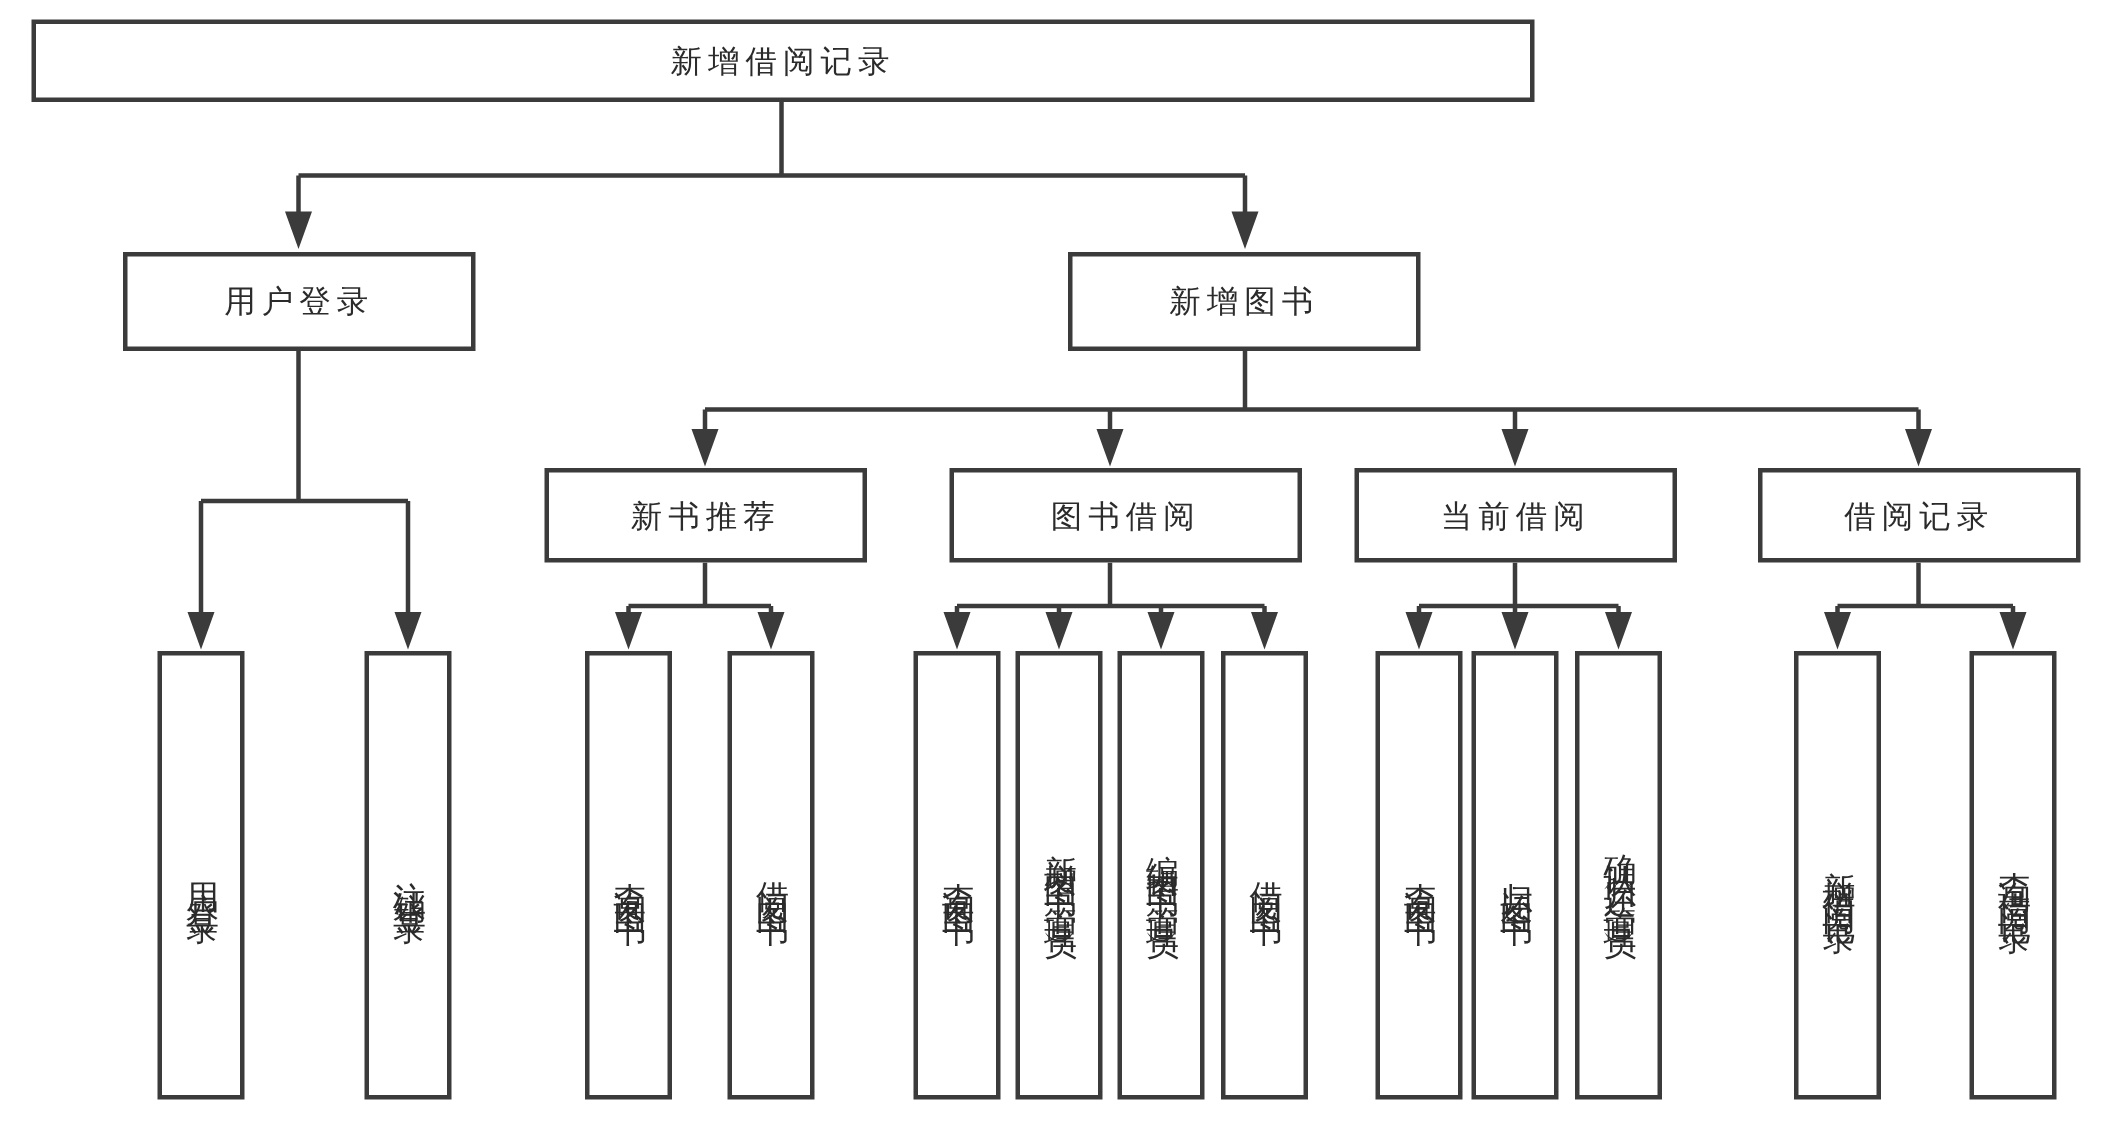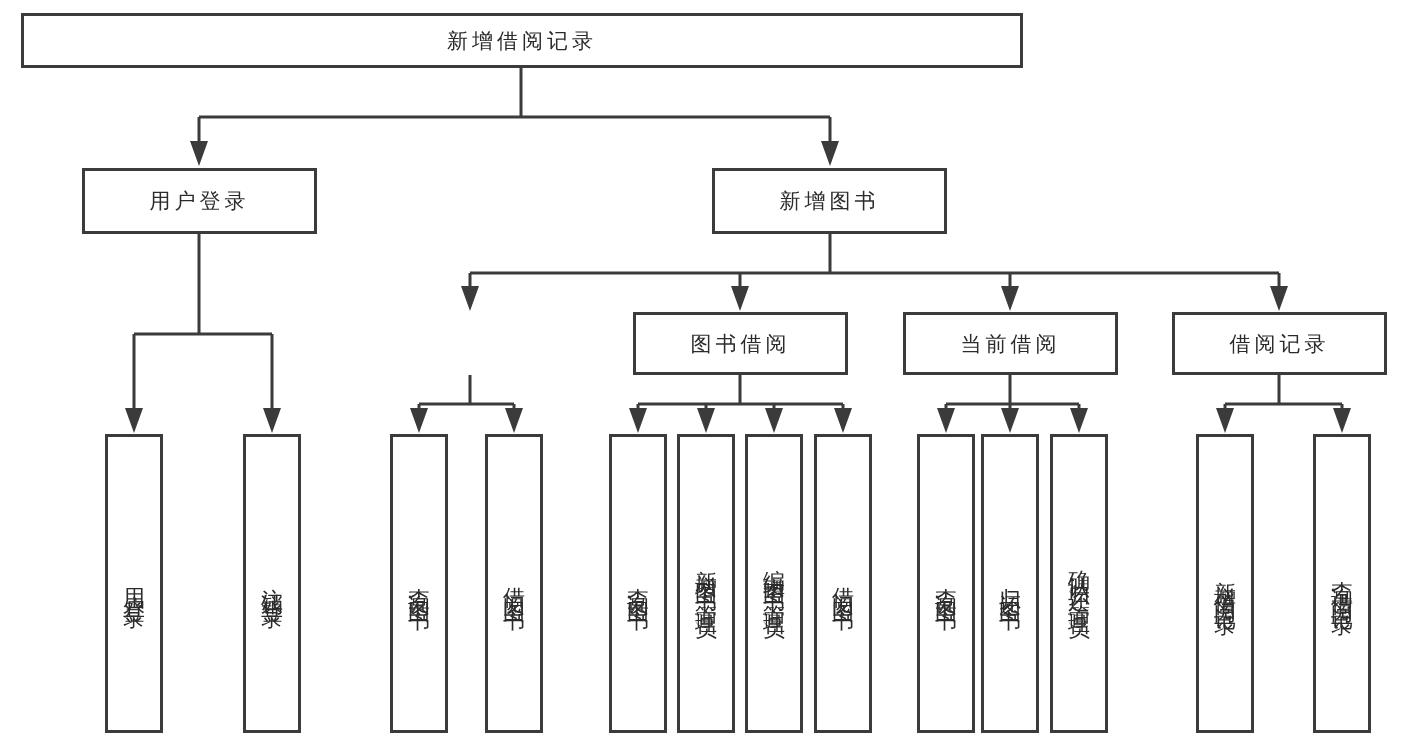--- a/index.html
+++ b/index.html
@@ -76,21 +76,24 @@
     <span>新增借阅记录</span>
   </div>
 
   <div class="node h" style="left:82px; top:168px; width:235px; height:66px">
     <span>用户登录</span>
   </div>
   <div class="node h" style="left:712px; top:168px; width:235px; height:66px">
     <span>新增图书</span>
   </div>
 
-  <div class="node h" style="left:633px; top:312px; width:215px; height:63px">
+  <div class="node h" style="left:363px; top:312px; width:215px; height:63px">
+    <span>新书推荐</span>
+  </div>
+  <div class="node h" style="left:633px; top:312px; width:235px; height:63px">
     <span>图书借阅</span>
   </div>
   <div class="node h" style="left:903px; top:312px; width:215px; height:63px">
     <span>当前借阅</span>
   </div>
   <div class="node h" style="left:1172px; top:312px; width:215px; height:63px">
     <span>借阅记录</span>
   </div>
 
   <div class="node v" style="left:105px; top:434px; width:58px; height:299px">

